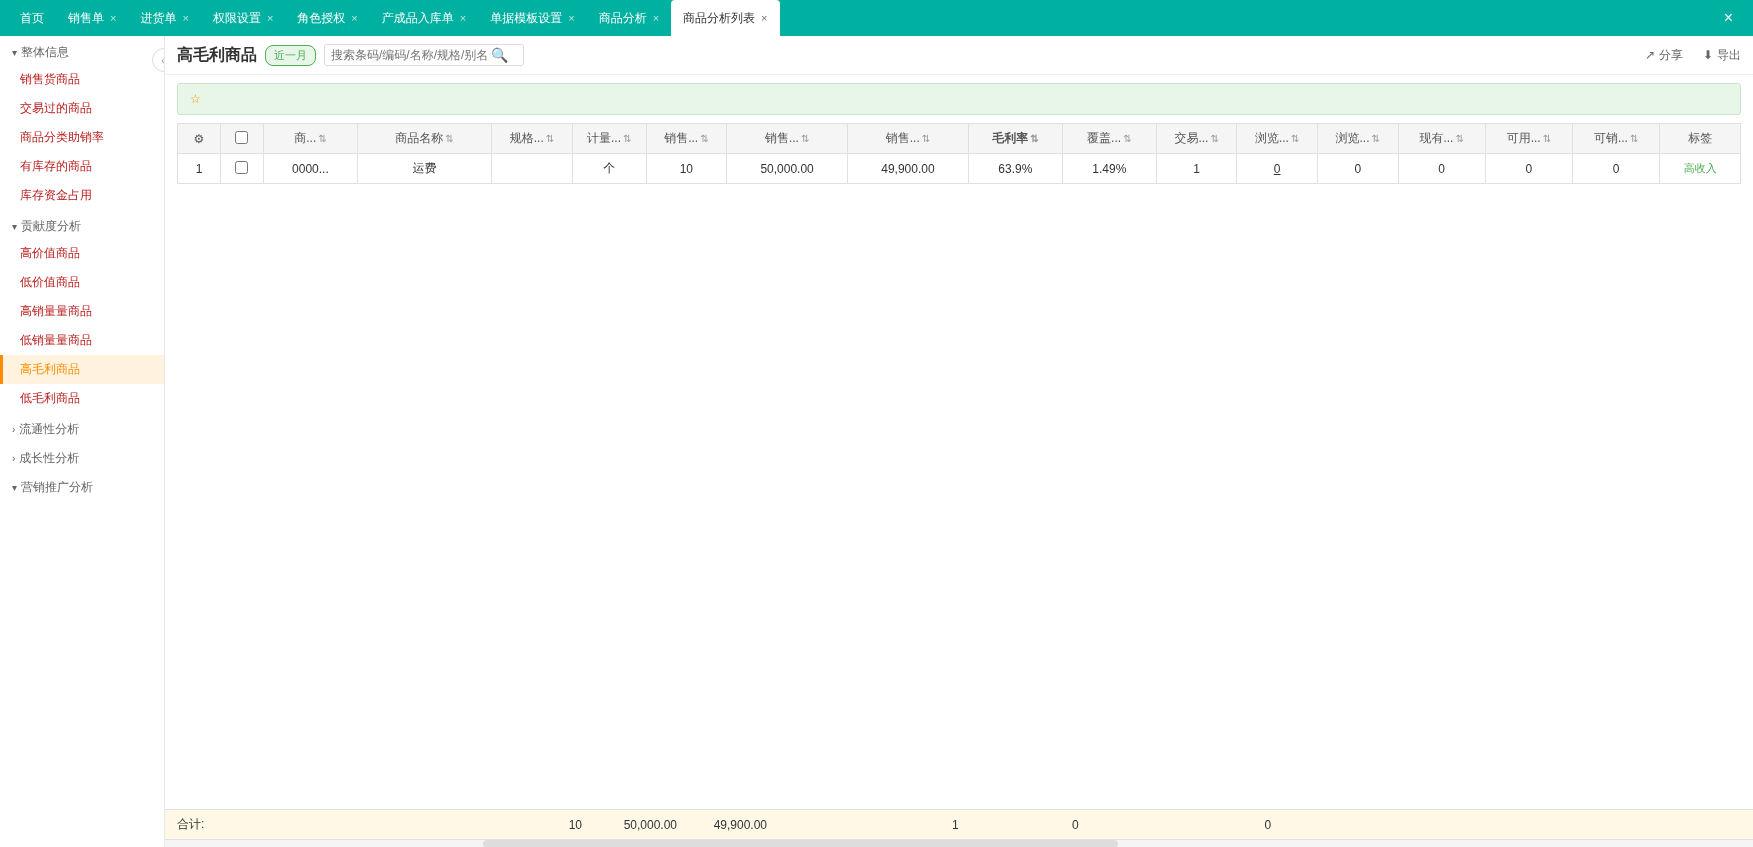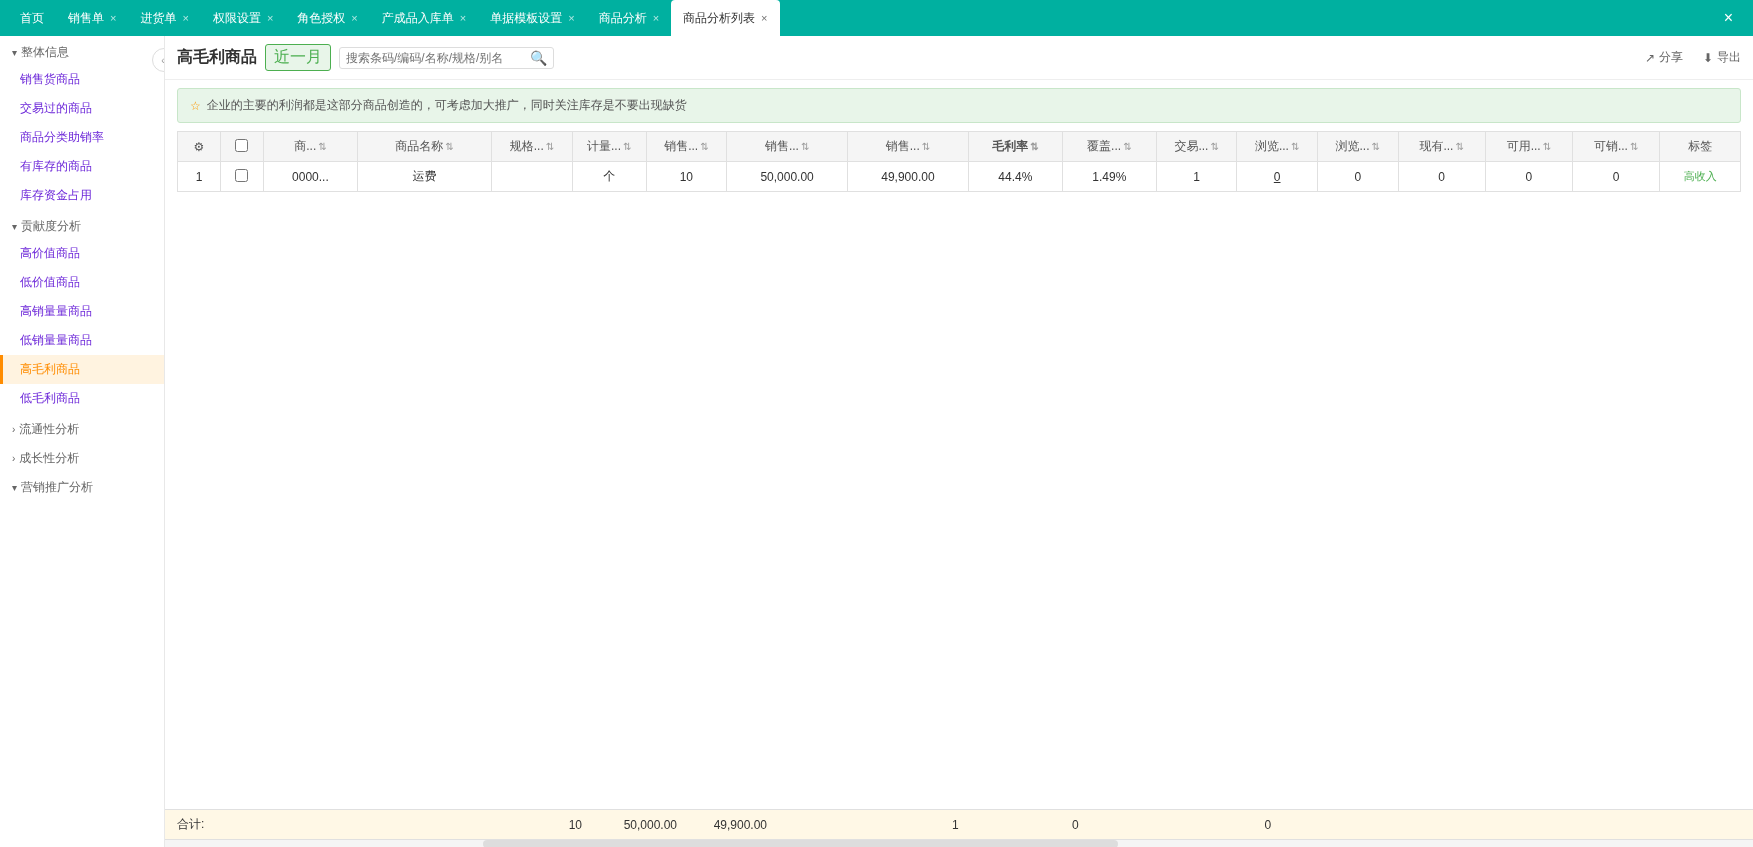--- a/index.html
+++ b/index.html
@@ -85,21 +85,21 @@
       font-size: 12px;
       display: flex;
       align-items: center;
       gap: 4px;
       cursor: pointer;
     }
     .sidebar-group-title .arrow { font-size: 10px; }
     .sidebar-item {
       padding: 6px 16px 6px 20px;
       cursor: pointer;
-      color: #6d28d9;
+      color: #b91c1c;
       font-size: 12px;
       white-space: nowrap;
     }
     .sidebar-item.active {
       background: #fff3e0;
       color: #ff8c00;
       border-left: 3px solid #ff8c00;
       padding-left: 17px;
     }
 
@@ -122,34 +122,33 @@
     }
     .content-title {
       font-size: 16px;
       font-weight: bold;
       color: #333;
     }
     .filter-btn {
       background: #e8f5e9;
       color: #4caf50;
       border: 1px solid #4caf50;
-      border-radius: 3px;
+      border-radius: 8px;
       padding: 2px 8px;
       cursor: pointer;
-      font-size: 16px;
+      font-size: 11px;
     }
     .search-box {
       display: flex;
       align-items: center;
       border: 1px solid #ddd;
       border-radius: 3px;
       padding: 2px 6px;
       background: #fff;
       flex: 0 0 200px;
-      gap: 24px;
     }
     .search-box input {
       border: none;
       outline: none;
       font-size: 12px;
       width: 160px;
       color: #999;
     }
     .search-icon { color: #999; font-size: 14px; cursor: pointer; }
     .header-spacer { flex: 1; }
@@ -395,21 +394,20 @@
         <span>分享</span>
       </div>
       <div class="action-btn" style="margin-left:12px;">
         <span>⬇</span>
         <span>导出</span>
       </div>
     </div>
 
     <div class="info-banner">
       <span class="info-icon">☆</span>
-      <span>企业的主要的利润都是这部分商品创造的，可考虑加大推广，同时关注库存是不要出现缺货</span>
     </div>
 
     <div class="table-container">
       <table>
         <thead>
           <tr>
             <th style="width:32px;">⚙</th>
             <th style="width:32px;"><input type="checkbox" style=""></th>
             <th style="width:70px;"><span>商...</span><span class="sort-icon">⇅</span></th>
             <th style="width:100px;"><span>商品名称</span><span class="sort-icon">⇅</span></th>
@@ -433,21 +431,21 @@
           <tr class="table-row">
             <td>1</td>
             <td><input type="checkbox" style=""></td>
             <td>0000...</td>
             <td>运费</td>
             <td></td>
             <td>个</td>
             <td>10</td>
             <td>50,000.00</td>
             <td>49,900.00</td>
-            <td>44.4%</td>
+            <td>63.9%</td>
             <td>1.49%</td>
             <td>1</td>
             <td><span class="underline-link">0</span></td>
             <td>0</td>
             <td>0</td>
             <td>0</td>
             <td>0</td>
             <td><span class="tag-high-income">高收入</span></td>
           </tr>
         </tbody>

